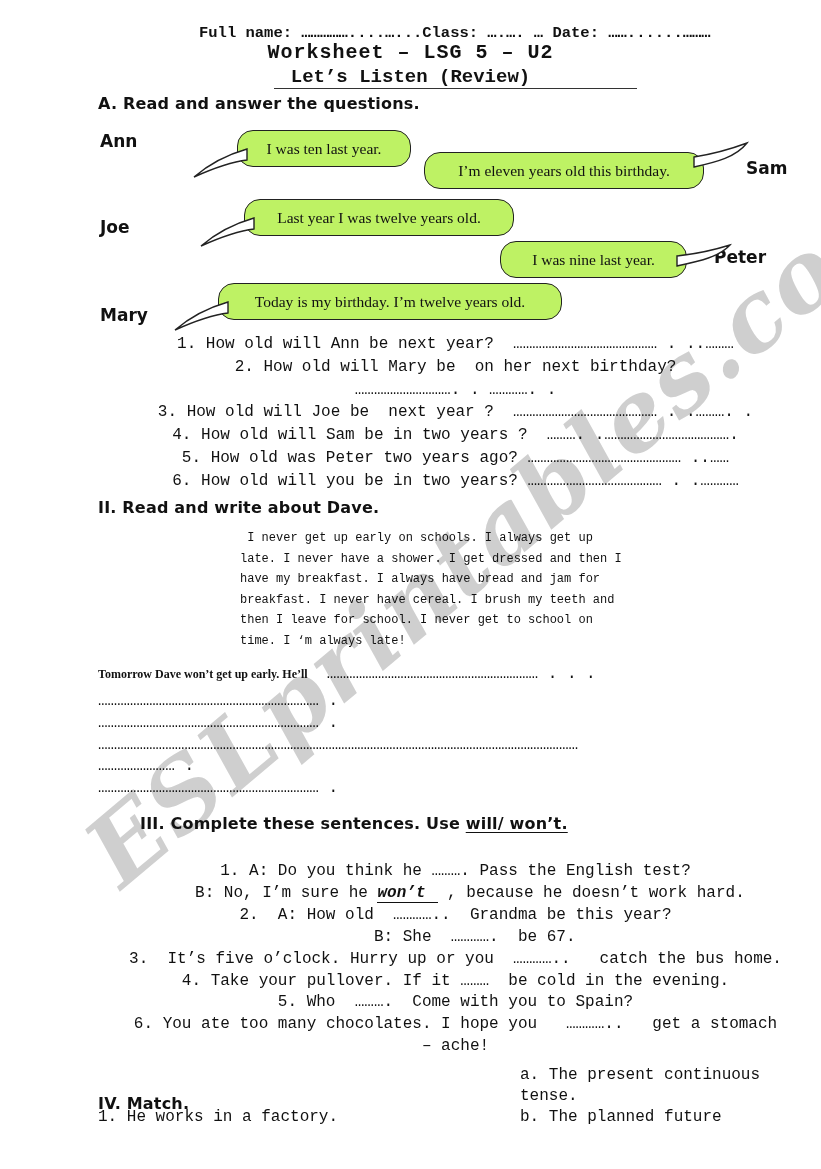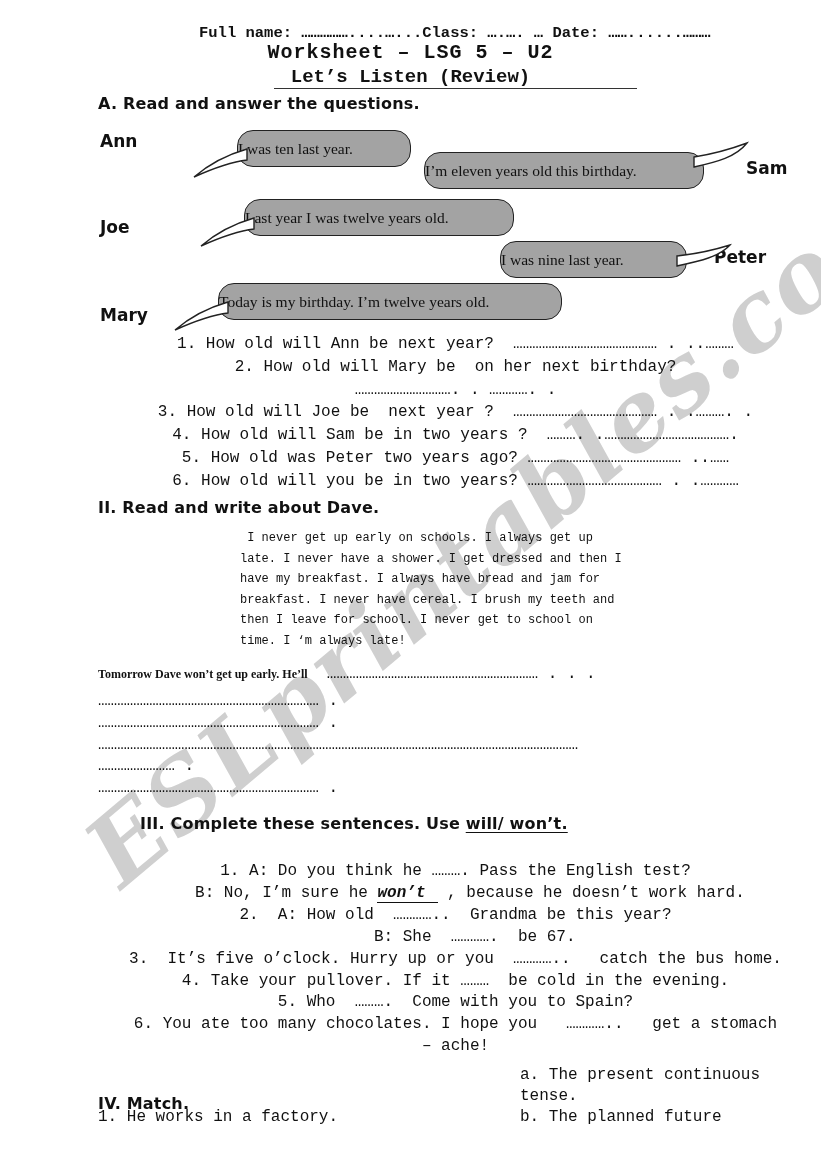--- a/index.html
+++ b/index.html
@@ -41,21 +41,21 @@
   }
   .sec-heading .u { text-decoration:underline; text-underline-offset:3px; }
   
   .speaker-name {
     position:absolute;
     font-family:"DejaVu Sans","Liberation Sans",sans-serif;
     font-weight:bold; font-size:17px;text-align:right;
   }
   .bubble {
     position:absolute; height:37px; border:1.3px solid #222; border-radius:16px;
-    background:#a3a3a3; display:flex; align-items:center; justify-content:flex-start;
+    background:#bef264; display:flex; align-items:center; justify-content:center;
     font-family:"Liberation Serif","DejaVu Serif",serif; font-size:15.5px;
     white-space:nowrap;
   }
   .tail { position:absolute; width:56px; height:34px; }
   .tail-left  { left:-46px; bottom:-13px; }
   .tail-right { right:-46px; }
   .b-ann   { left:237px; top:130px; width:174px; }
   .b-sam   { left:424px; top:152px; width:280px; }
   .b-joe   { left:244px; top:199px; width:270px; }
   .b-peter { left:500px; top:241px; width:187px; }

